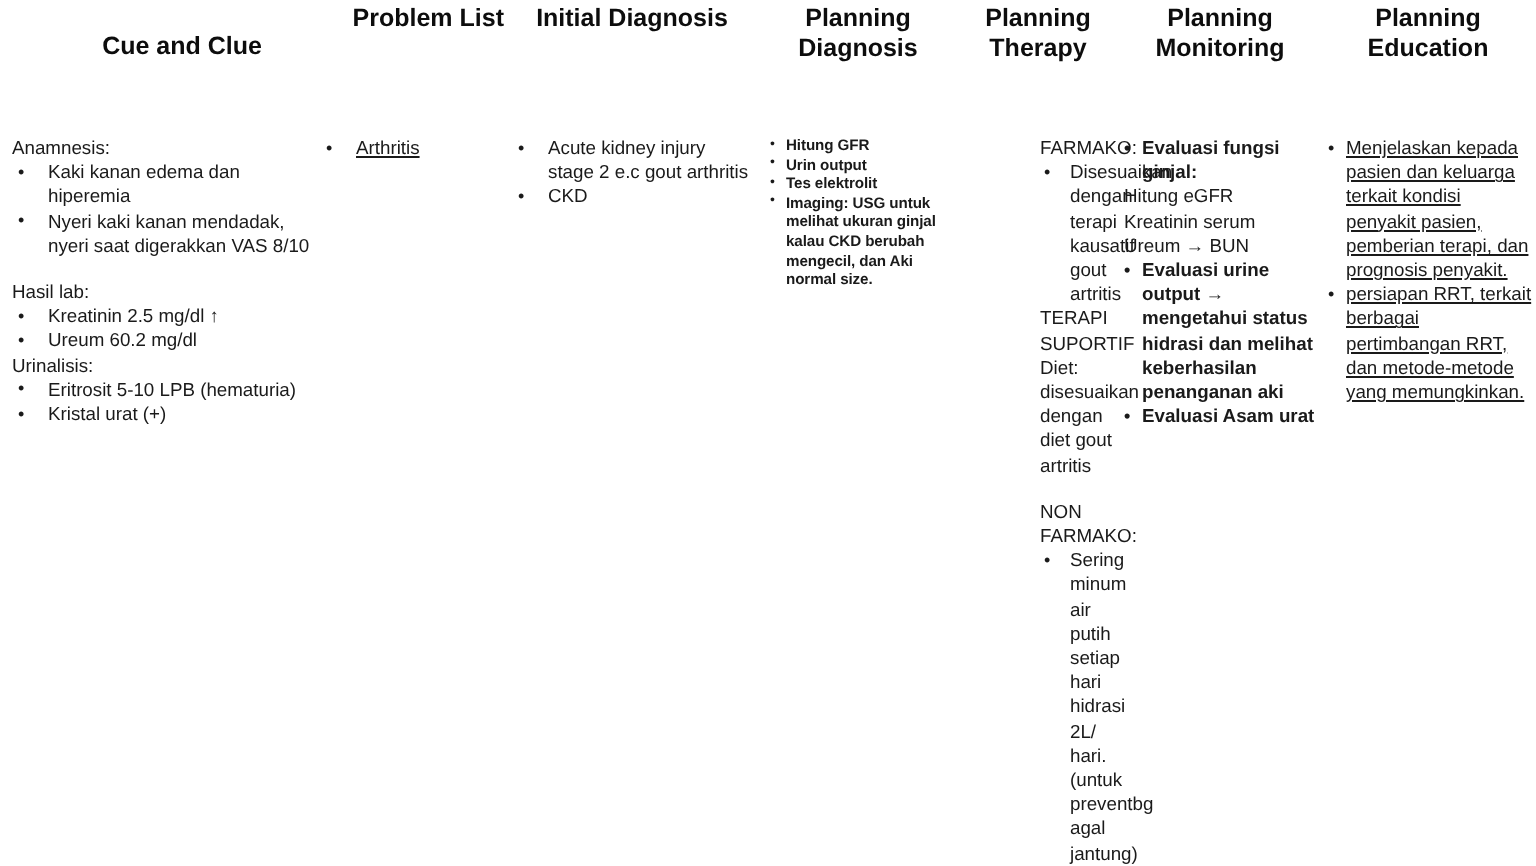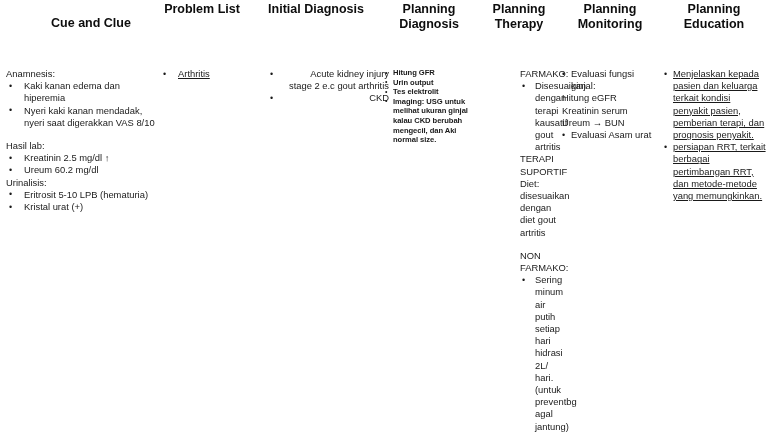--- a/index.html
+++ b/index.html
@@ -36,42 +36,42 @@
     font-weight: bold;
     font-size: 12.5px;
     line-height: 15px;
     color: #0d0d0d;
   }
   .col-head .hl {
     display: block;
   }
 
   .h-cue      { left: 0px;   top: 16px;  width: 152px; padding-left: 15px; }
-  .h-problem  { left: 152px; top: 2px;   width: 100px; }
+  .h-problem  { left: 152px; top: 2px;   width: 100px; text-align: right; }
   .h-initial  { left: 252px; top: 2px;   width: 128px; }
   .h-pdiag    { left: 380px; top: 2px;   width: 98px;  }
   .h-pther    { left: 478px; top: 2px;   width: 82px;  }
   .h-pmon     { left: 560px; top: 2px;   width: 100px; }
   .h-pedu     { left: 660px; top: 2px;   width: 108px; }
 
   
   .cols {
     position: absolute;
     top: 68px;
     left: 0;
     width: 648px;
     height: 365px;
   }
   .col {
     position: absolute;
     top: 0;
   }
   .c-cue      { left: 6px;   width: 150px; }
   .c-problem  { left: 160px; width: 92px; text-decoration: underline;  }
-  .c-initial  { left: 267px; width: 122px; text-align: right; }
+  .c-initial  { left: 256px; width: 122px; }
   .c-pdiag    { left: 384px; width: 96px;  }
   .c-pther    { left: 480px; width: 78px;  }
   .c-pmon     { left: 562px; width: 96px;  }
   .c-pedu     { left: 664px; width: 102px; text-decoration: underline; }
 
   
   .plain {
     font-size: 9.4px;
     line-height: 12.2px;
     margin: 0;
@@ -125,21 +125,21 @@
   .c-pther ul.bullets > li {
     font-size: 9.4px;
     line-height: 12.2px;
     margin-left: 40px;
   }
   .c-pther ul.bullets > li {
     padding-left: 15px;
   }
   .c-pther ul.bullets > li::before { left: 2px; }
 
-  .c-pmon ul.bullets > li { padding-left: 9px; }
+  .c-pmon ul.bullets > li { padding-left: 9px; font-weight: bold; }
   .c-pmon ul.bullets > li::before { left: 0px; }
   .c-pedu ul.bullets > li { padding-left: 9px; }
   .c-pedu ul.bullets > li::before { left: 0px; }
 
   .nowrap-block { white-space: pre-line; }
 </style>
 </head>
 <body>
 
 <div class="slide">
@@ -238,20 +238,21 @@
     </div>
 
     <div class="col c-pmon">
       <ul class="bullets">
         <li>Evaluasi fungsi ginjal:</li>
       </ul>
       <p class="plain nowrap-block">Hitung eGFR
 Kreatinin serum
 Ureum → BUN</p>
       <ul class="bullets">
+        <li>Evaluasi urine output → mengetahui status hidrasi dan melihat keberhasilan penanganan aki</li>
         <li>Evaluasi Asam urat</li>
       </ul>
     </div>
 
     <div class="col c-pedu">
       <ul class="bullets">
         <li>Menjelaskan kepada pasien dan keluarga terkait kondisi penyakit pasien, pemberian terapi, dan prognosis penyakit.</li>
         <li>persiapan RRT, terkait berbagai pertimbangan RRT, dan metode-metode yang memungkinkan.</li>
       </ul>
     </div>

